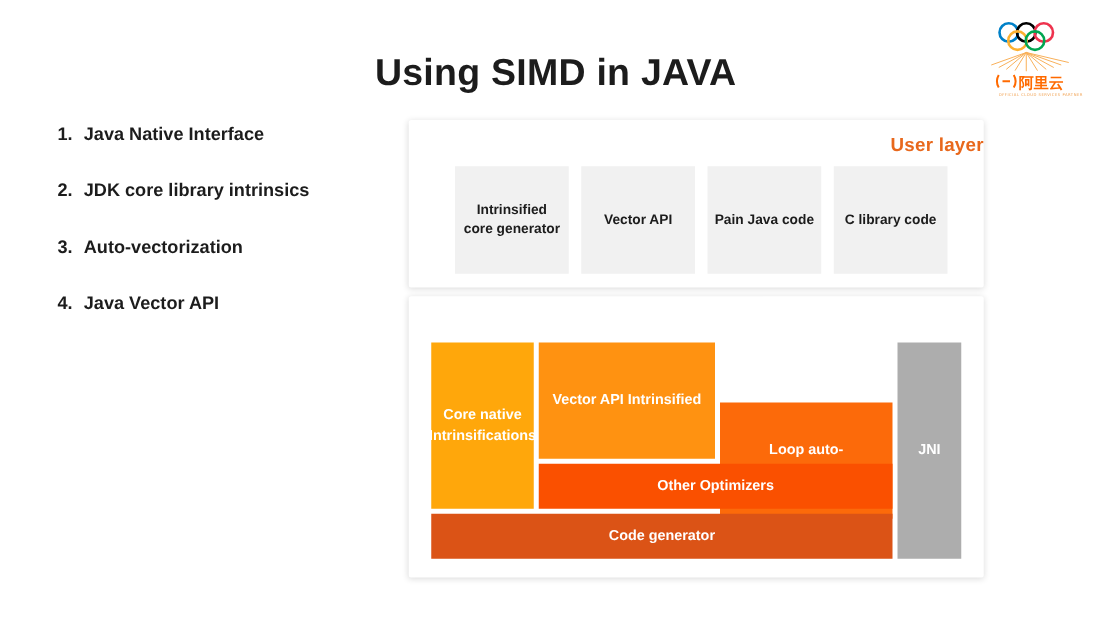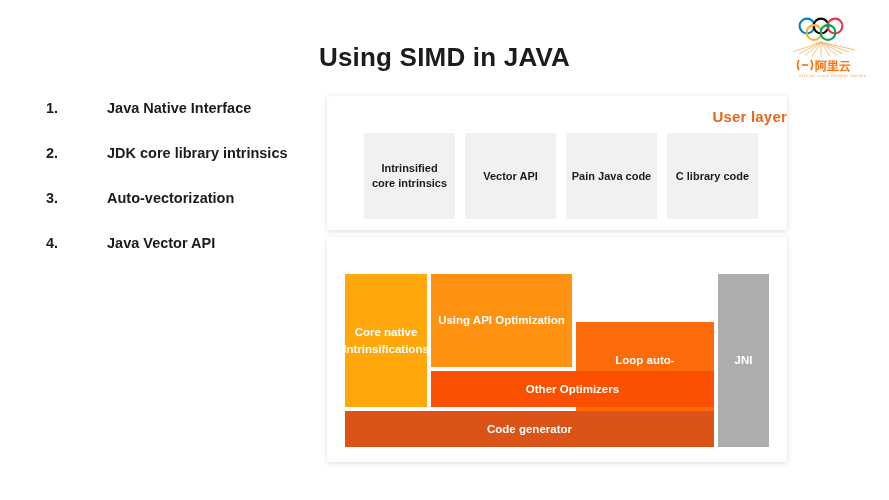--- a/index.html
+++ b/index.html
@@ -16,21 +16,21 @@
     color: #1a1a1a;
   }
 
   
   .slide-title {
     position: absolute;
     left: 0;
     top: 42px;
     width: 889px;
     text-align: center;
-    font-size: 26px;
+    font-size: 30px;
     font-weight: bold;
     letter-spacing: 0.2px;
     color: #1c1c1c;
   }
 
   
   .logo {
     position: absolute;
     right: 14px;
     top: 12px;
@@ -52,21 +52,21 @@
     margin-bottom: 29px;
     font-size: 14.5px;
     font-weight: bold;
     color: #1c1c1c;
   }
   .agenda-num {
     width: 21px;
     flex: 0 0 21px;
     font-weight: bold;
   }
-  .agenda-label { white-space: nowrap; margin-left: 40px; }
+  .agenda-label { white-space: nowrap; }
 
   
   .panel {
     position: absolute;
     background: #ffffff;
     box-shadow: 0 1px 5px rgba(0,0,0,0.14);
     border-radius: 2px;
   }
   #panel-user  { left: 327px; top: 96px;  width: 460px; height: 134px; }
   #panel-vm    { left: 327px; top: 237px; width: 460px; height: 225px; }
@@ -184,29 +184,29 @@
   </div>
   <div class="agenda-item">
     <span class="agenda-num">4.</span>
     <span class="agenda-label">Java Vector API</span>
   </div>
 </div>
 
 <div class="panel" id="panel-user">
   <div class="panel-heading">User layer</div>
   <div class="user-row">
-    <div class="user-box">Intrinsified core intrinsics</div>
+    <div class="user-box">Intrinsified core generator</div>
     <div class="user-box">Vector API</div>
     <div class="user-box">Pain Java code</div>
     <div class="user-box">C library code</div>
   </div>
 </div>
 
 <div class="panel" id="panel-vm">
   <div class="vm-area">
     <div class="vm-block" id="blk-core">Core native Intrinsifications</div>
-    <div class="vm-block" id="blk-vecopt">Using API Optimization</div>
+    <div class="vm-block" id="blk-vecopt">Vector API Intrinsified</div>
     <div class="vm-block" id="blk-loop">Loop auto-vectorization</div>
     <div class="vm-block" id="blk-other">Other Optimizers</div>
     <div class="vm-block" id="blk-codegen">Code generator</div>
     <div class="vm-block" id="blk-jni">JNI</div>
   </div>
 </div>
 
 </body></html>

